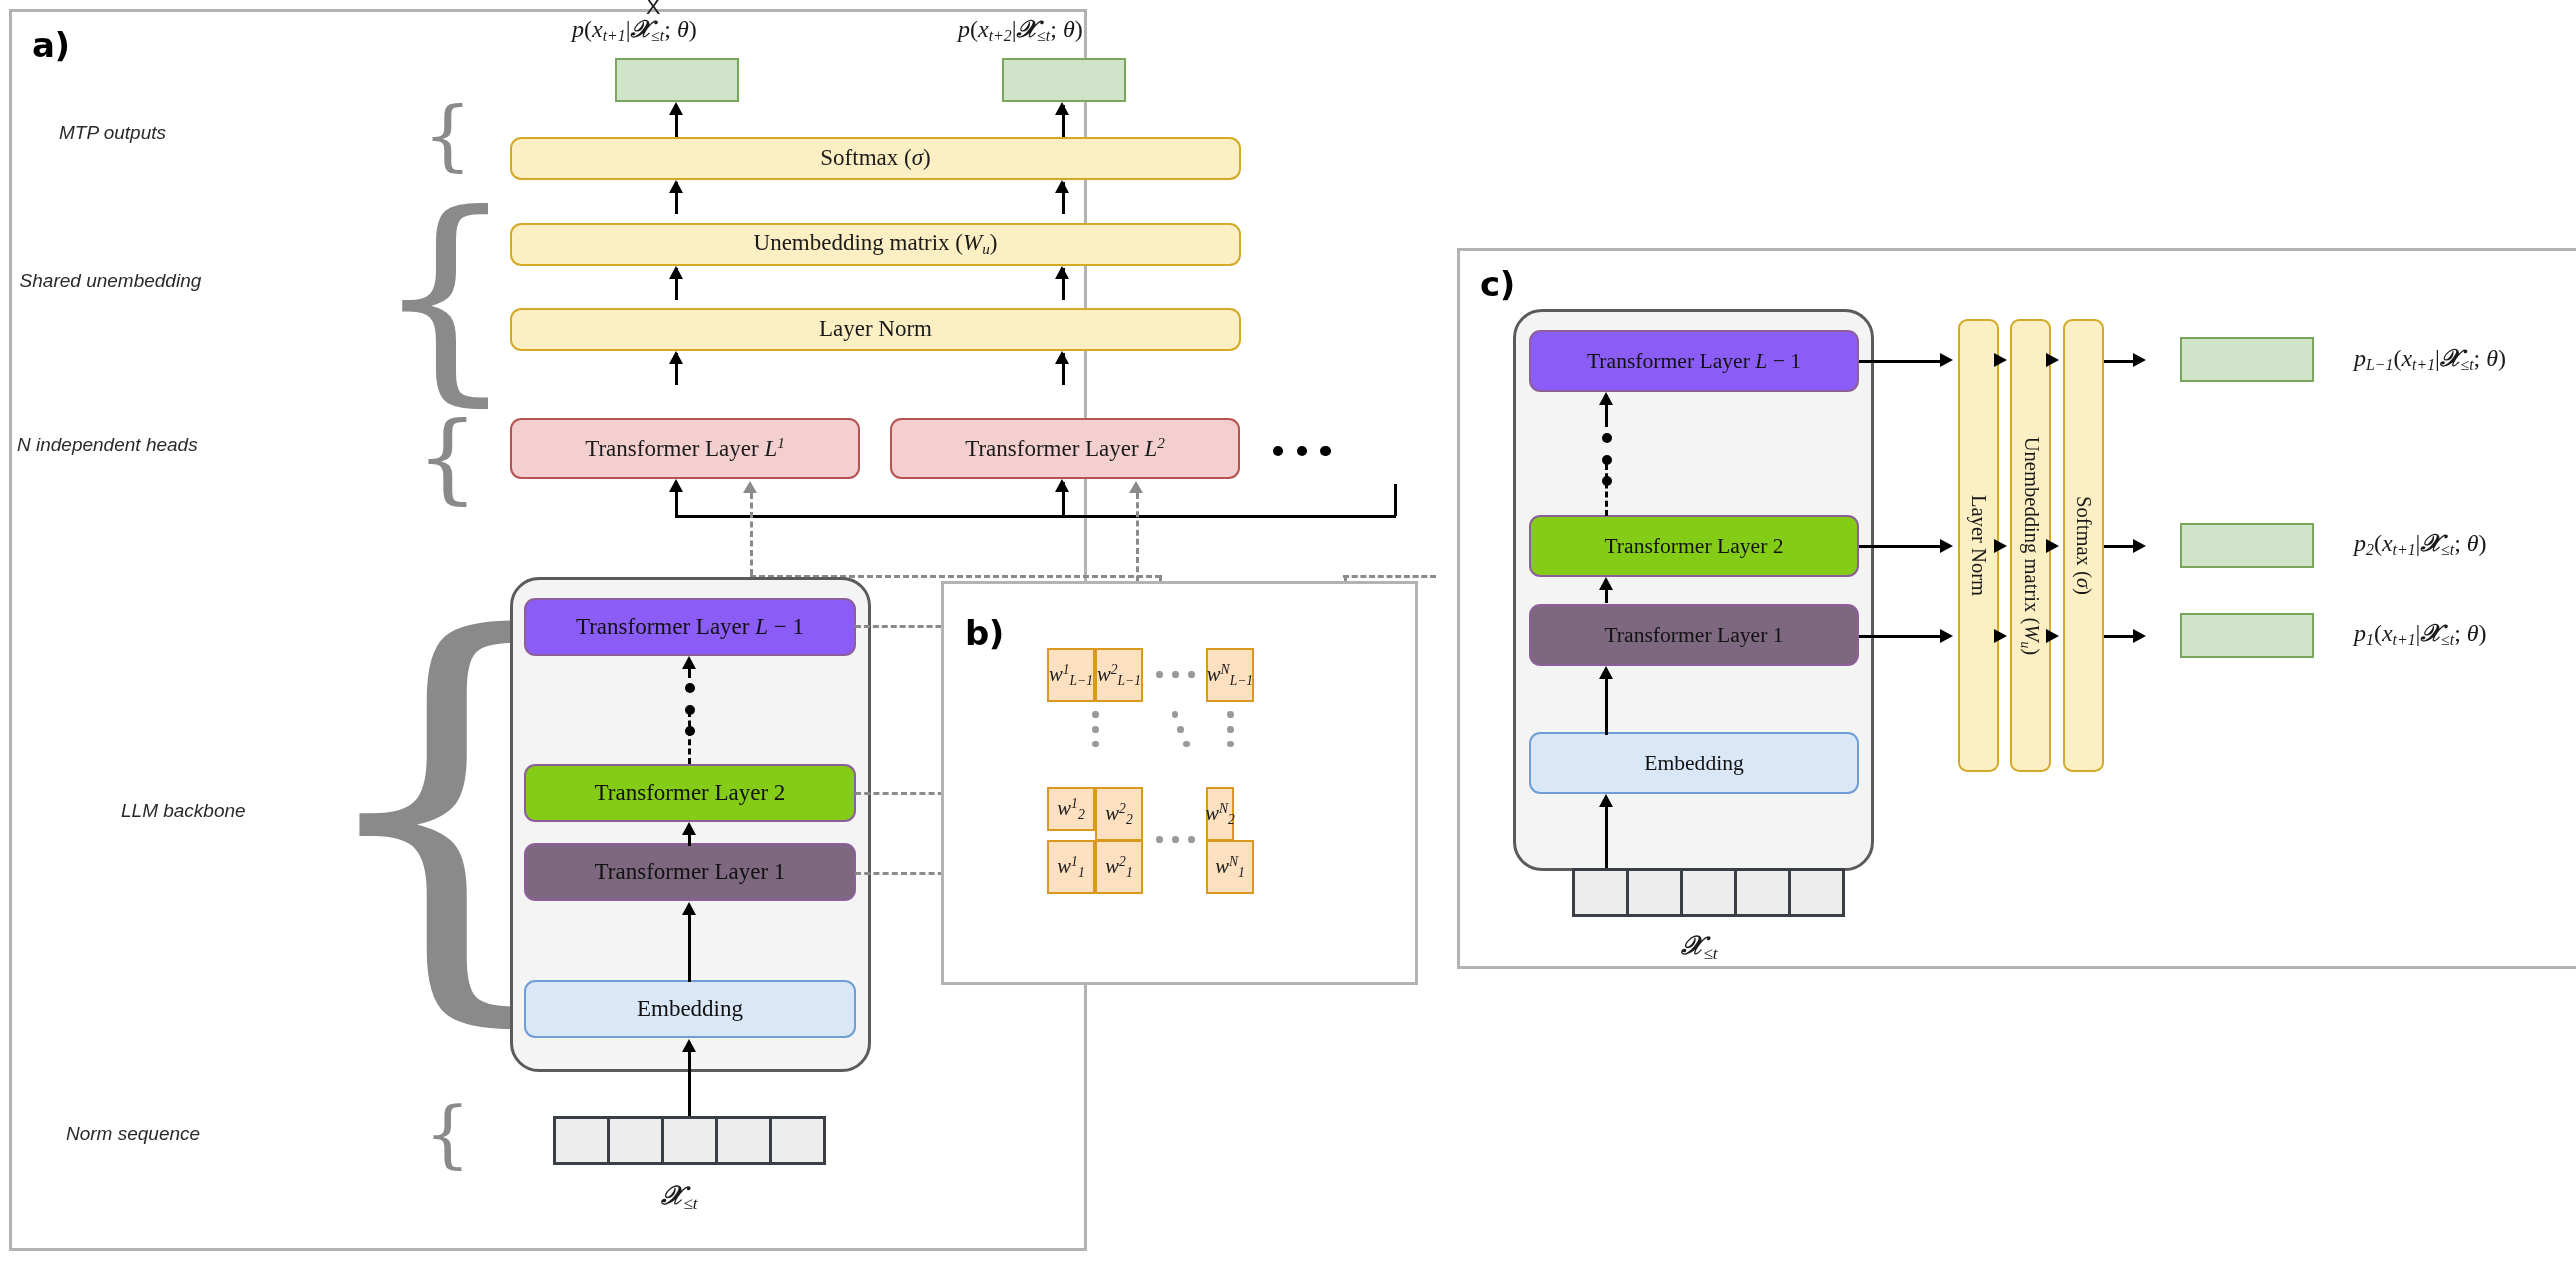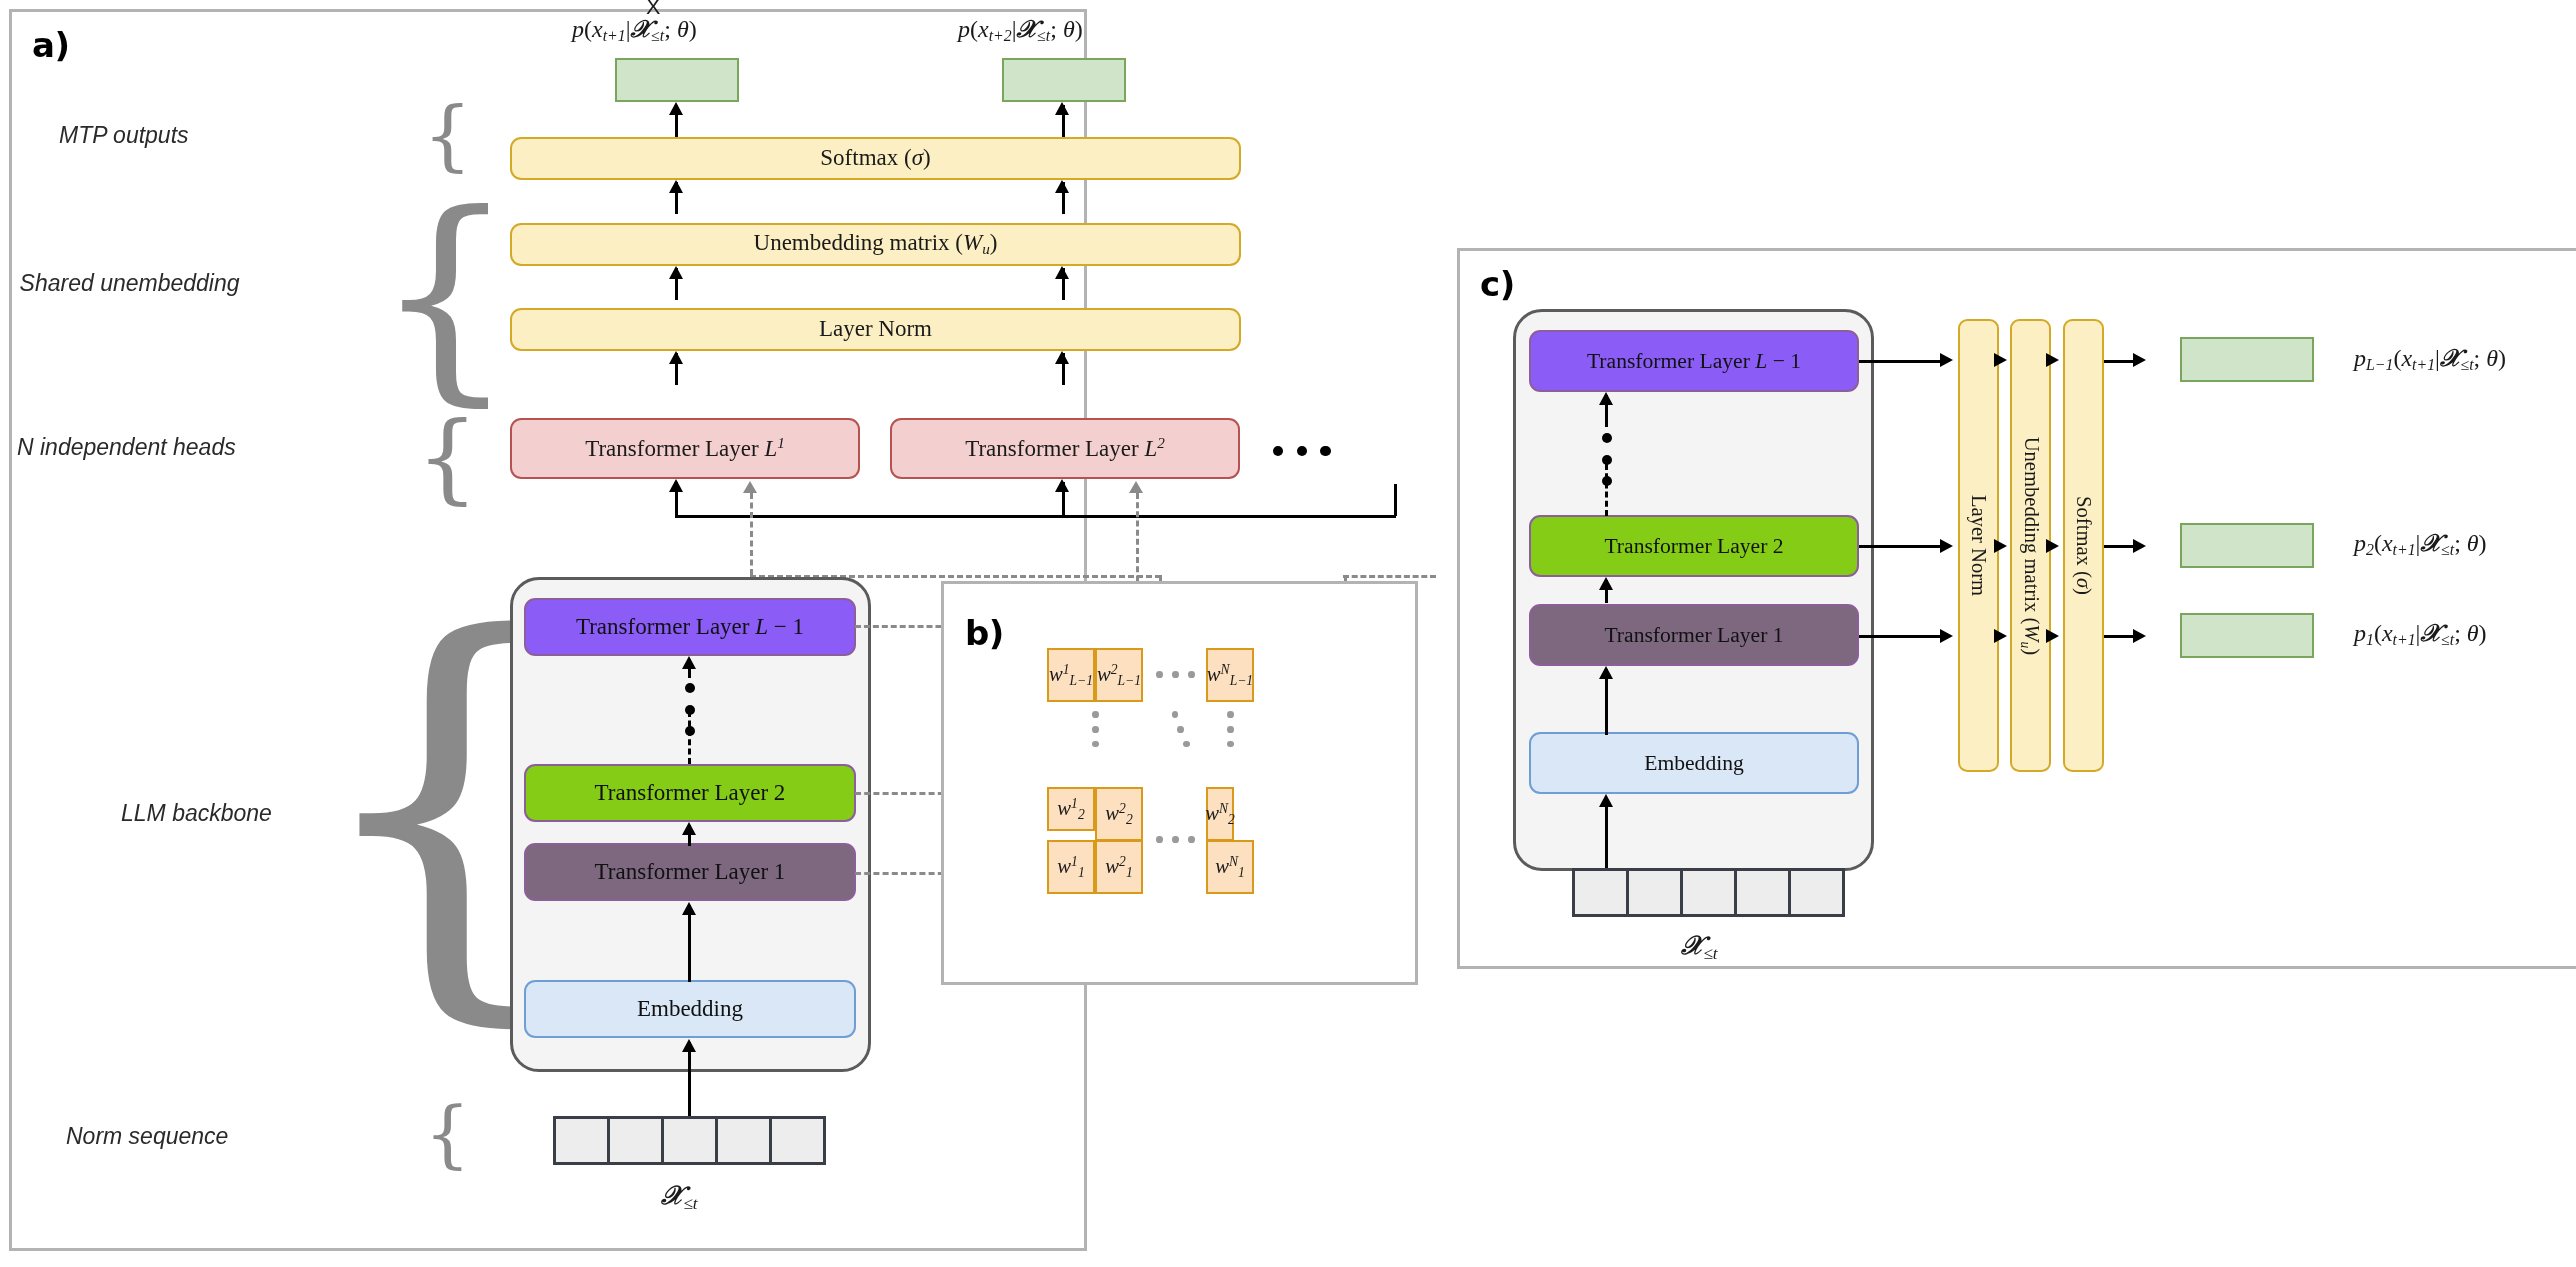--- a/index.html
+++ b/index.html
@@ -23,21 +23,21 @@
 
   .purple1{background:#7d6880;border:2.6px solid #8d5f9a;}   
   .purple2{background:#84cc16;border:2.6px solid #8d5f9a;}   
   .purple3{background:#8b5cf6;border:2.6px solid #8d5f9a;}   
 
   .backbone{position:absolute;background:#f4f4f4;border:3.1px solid #5b5b5b;
             border-radius:29px;box-sizing:border-box;}
 
   
   .lbl{position:absolute;font-family:"Liberation Sans",sans-serif;font-style:italic;
-       font-size:23px;color:#2a2a2a;white-space:nowrap;}
+       font-size:19px;color:#2a2a2a;white-space:nowrap;}
   .math{font-family:"Liberation Serif",serif;white-space:nowrap;}
   .mi{font-style:italic;}
   sub{font-size:.66em;vertical-align:-.28em;font-style:italic;}
   sup{font-size:.66em;vertical-align:.52em;font-style:italic;}
   .cal{font-family:"DejaVu Serif",serif;font-style:italic;font-weight:bold;}
 
   
   .vbox{position:absolute;box-sizing:border-box;display:flex;align-items:center;
         justify-content:center;border-radius:9.3px;}
   .vtxt{transform:rotate(90deg);white-space:nowrap;font-size:20.6px;}

